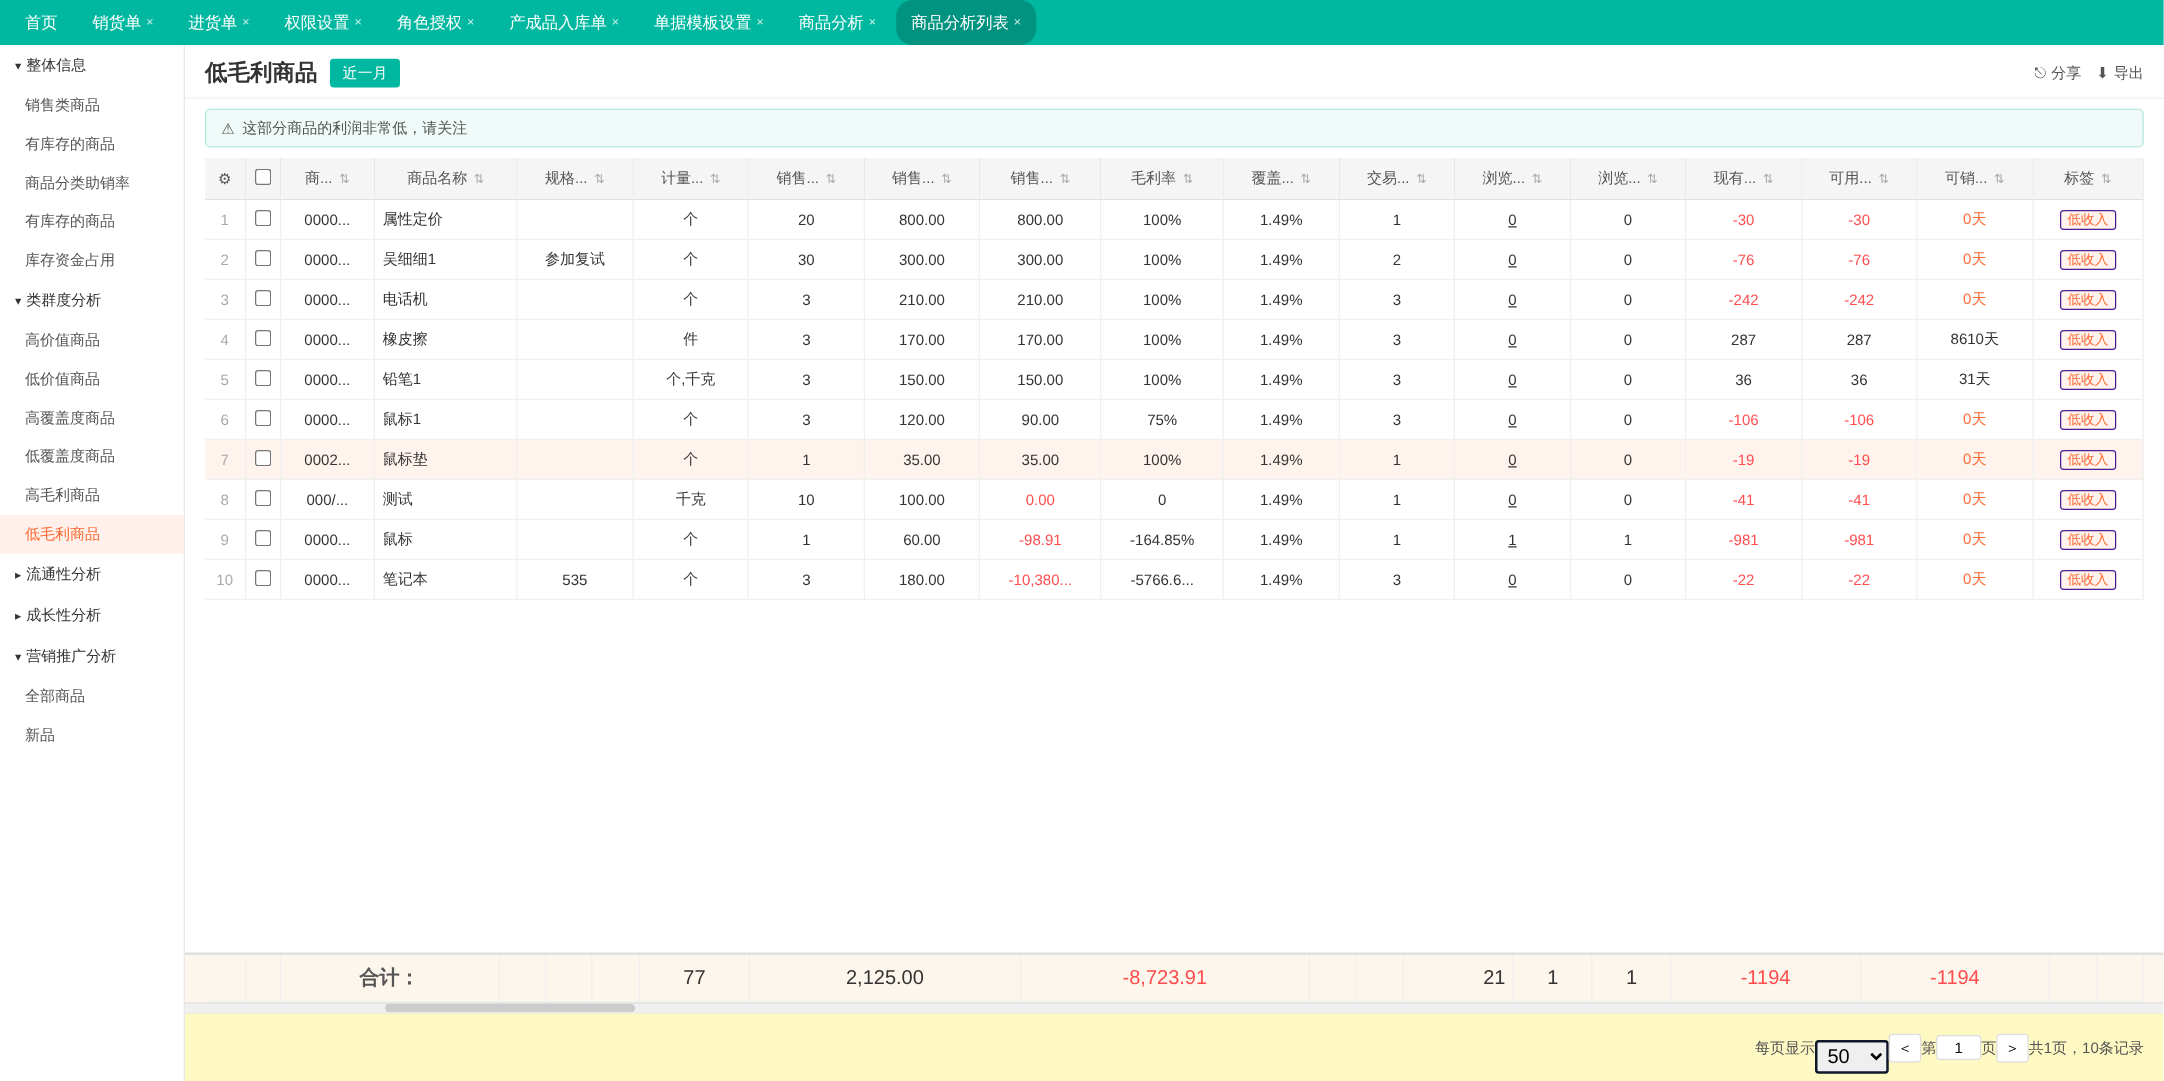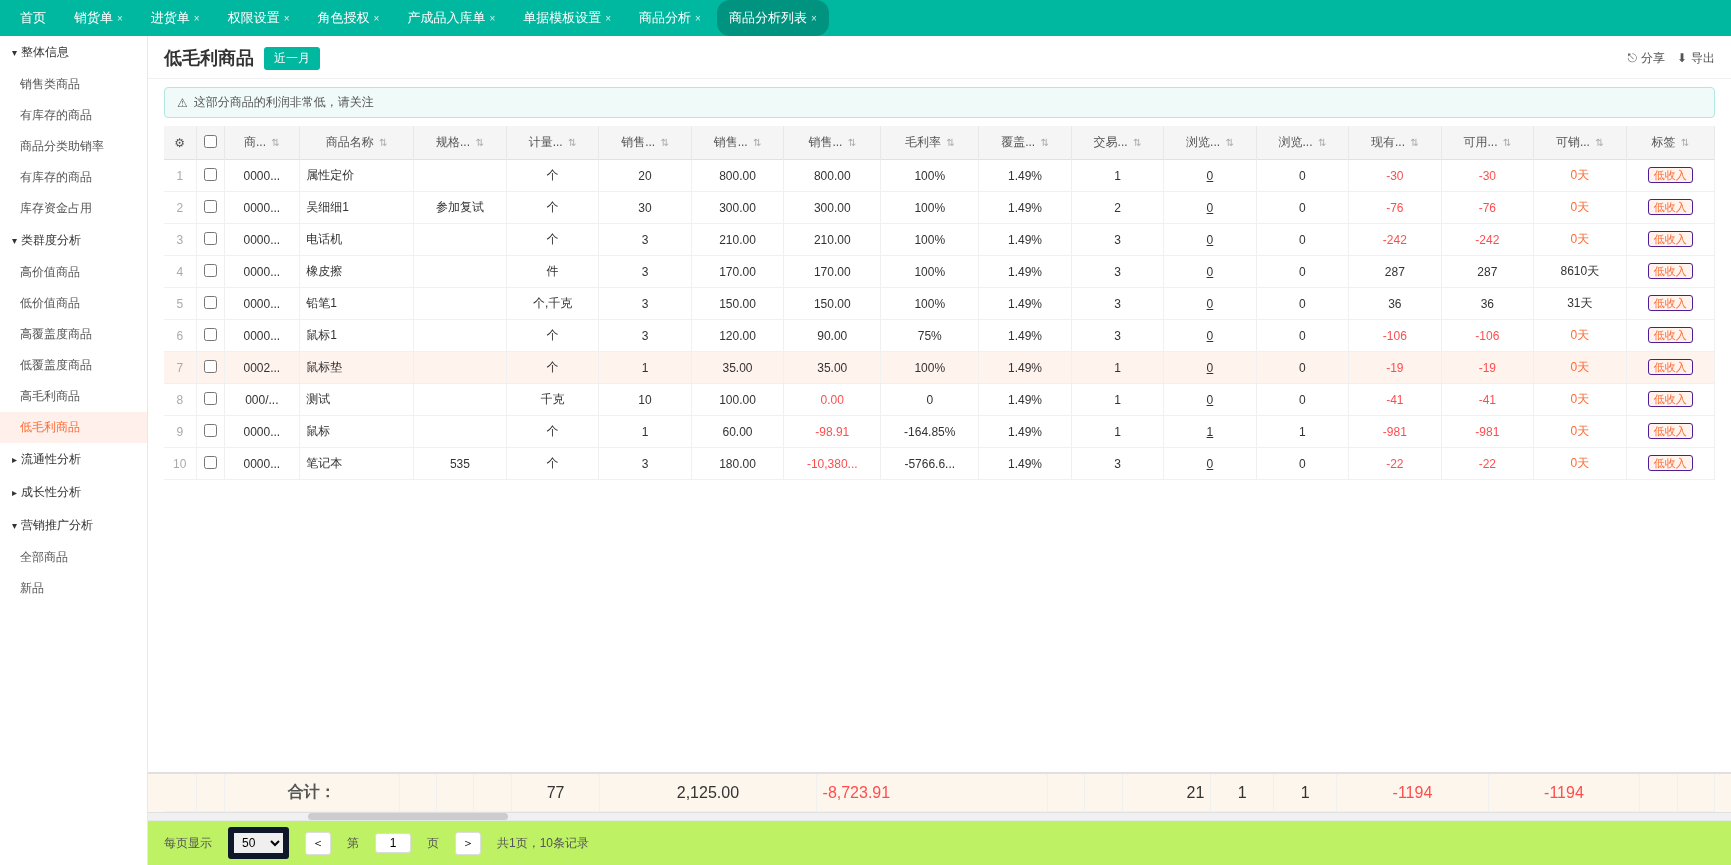--- a/index.html
+++ b/index.html
@@ -198,32 +198,34 @@
     .table-footer {
       border-top: 2px solid #e0e0e0;
       background: #fdf6ec;
       padding: 0 16px;
     }
 
     
     .pagination-bar {
       display: flex;
       align-items: center;
+      justify-content: flex-end;
       padding: 6px 16px;
       border-top: 1px solid #e8e8e8;
-      background: #bef264;
-      gap: 16px;
+      background: #fef9c3;
+      gap: 0;
       font-size: 12px;
       color: #555;
     }
     .page-size-select {
-      border: 6px solid #0f172a;
+      border: 2px solid #0f172a;
       border-radius: 3px;
       padding: 2px 4px;
-      font-size: 12px;
+      font-size: 16px;
+      margin-top: 15px;
     }
     .page-btn {
       border: 1px solid #ddd;
       background: #fff;
       border-radius: 3px;
       padding: 2px 6px;
       cursor: pointer;
       font-size: 12px;
     }
     .page-input {
@@ -613,21 +615,21 @@
         <tbody>
             <tr>
           <td style="width:32px; padding:8px 6px; text-align:center;"></td>
           <td style="width:28px; padding:8px 6px; text-align:center;"></td>
           <td style="padding:8px 6px; color:#555; font-weight:bold;">合计：</td>
           <td style="padding:8px 6px; text-align:center;"></td>
           <td style="padding:8px 6px; text-align:center;"></td>
           <td style="padding:8px 6px; text-align:center;"></td>
           <td style="padding:8px 6px; text-align:center;">77</td>
           <td style="padding:8px 6px; text-align:center;">2,125.00</td>
-          <td style="padding:8px 6px; text-align:left; color:#ff4d4f;">-8,723.91</td>
+          <td style="padding:8px 6px; text-align:center; color:#ff4d4f;">-8,723.91</td>
           <td style="padding:8px 6px; text-align:center;"></td>
           <td style="padding:8px 6px; text-align:center;"></td>
           <td style="padding:8px 6px; text-align:right;">21</td>
           <td style="padding:8px 6px; text-align:center;">1</td>
           <td style="padding:8px 6px; text-align:center;">1</td>
           <td style="padding:8px 6px; text-align:center; color:#ff4d4f;">-1194</td>
           <td style="padding:8px 6px; text-align:center; color:#ff4d4f;">-1194</td>
           <td style="padding:8px 6px; text-align:center;"></td>
           <td style="padding:8px 6px; text-align:center;"></td>
         </tr>

